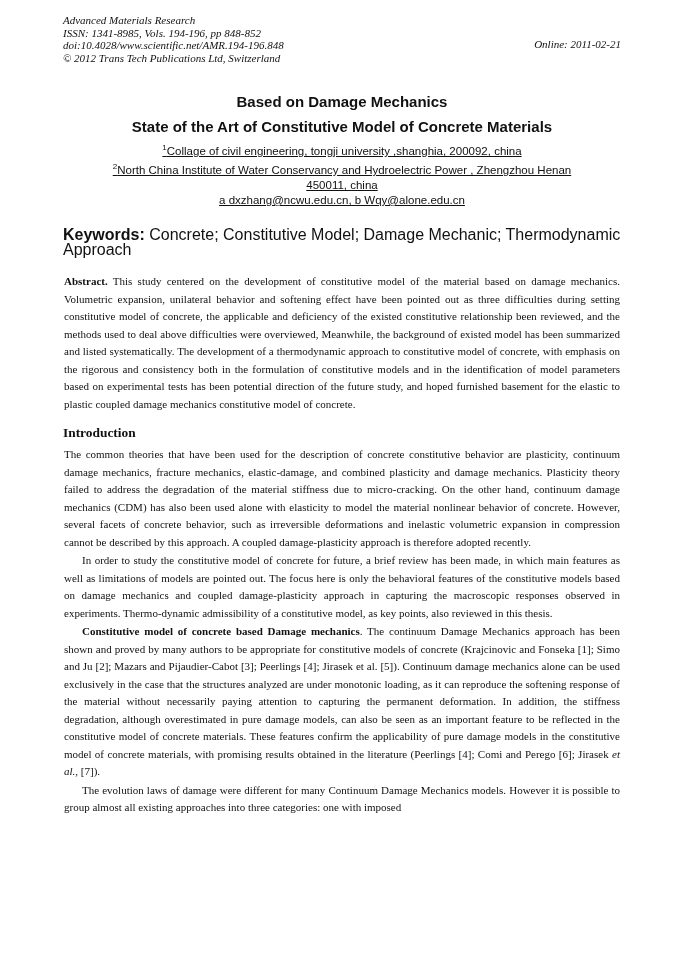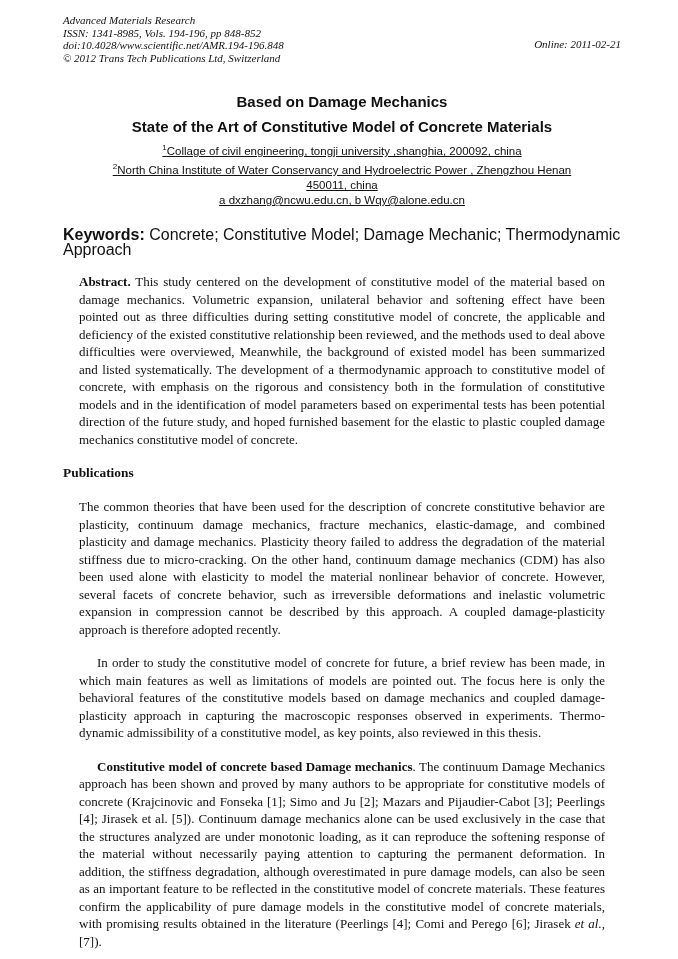--- a/index.html
+++ b/index.html
@@ -73,24 +73,24 @@
     font-family: "Liberation Sans", sans-serif;
     font-size: 16px;
     line-height: 15px;
     margin: 19px 0 0 0;
   }
   .keywords b { font-weight: bold; }
 
   
   .body-text {
     font-family: "Liberation Serif", serif;
-    font-size: 13px;
+    font-size: 11px;
     line-height: 17.5px;
     text-align: justify;
-    margin: 16px;
+    margin: 1px;
   }
   .abstract { margin-top: 16px; }
   .abstract b { font-weight: bold; }
   .section-heading {
     font-family: "Liberation Serif", serif;
     font-weight: bold;
     font-size: 13.4px;
     line-height: 18px;
     margin: 11px 0 4px 0;
   }
@@ -122,22 +122,23 @@
   <div class="affil affil-1"><sup>1</sup><span>Collage of civil engineering, tongji university ,shanghia, 200092, china</span></div>
 
   <div class="affil affil-2"><sup>2</sup><span>North China Institute of Water Conservancy and Hydroelectric Power , Zhengzhou Henan 450011, china</span></div>
 
   <div class="emails">a dxzhang@ncwu.edu.cn, b Wqy@alone.edu.cn</div>
 
   <p class="keywords"><b>Keywords:</b><span> Concrete; Constitutive Model; Damage Mechanic; Thermodynamic Approach</span></p>
 
   <p class="body-text abstract"><b>Abstract.</b><span> This study centered on the development of constitutive model of the material based on damage mechanics. Volumetric expansion, unilateral behavior and softening effect have been pointed out as three difficulties during setting constitutive model of concrete, the applicable and deficiency of the existed constitutive relationship been reviewed, and the methods used to deal above difficulties were overviewed, Meanwhile, the background of existed model has been summarized and listed systematically. The development of a thermodynamic approach to constitutive model of concrete, with emphasis on the rigorous and consistency both in the formulation of constitutive models and in the identification of model parameters based on experimental tests has been potential direction of the future study, and hoped furnished basement for the elastic to plastic coupled damage mechanics constitutive model of concrete.</span></p>
 
-  <h2 class="section-heading">Publications</h2>
+  <h2 class="section-heading">Introduction</h2>
 
   <p class="body-text">The common theories that have been used for the description of concrete constitutive behavior are plasticity, continuum damage mechanics, fracture mechanics, elastic-damage, and combined plasticity and damage mechanics. Plasticity theory failed to address the degradation of the material stiffness due to micro-cracking. On the other hand, continuum damage mechanics (CDM) has also been used alone with elasticity to model the material nonlinear behavior of concrete. However, several facets of concrete behavior, such as irreversible deformations and inelastic volumetric expansion in compression cannot be described by this approach. A coupled damage-plasticity approach is therefore adopted recently.</p>
 
   <p class="body-text indent">In order to study the constitutive model of concrete for future, a brief review has been made, in which main features as well as limitations of models are pointed out. The focus here is only the behavioral features of the constitutive models based on damage mechanics and coupled damage-plasticity approach in capturing the macroscopic responses observed in experiments. Thermo-dynamic admissibility of a constitutive model, as key points, also reviewed in this thesis.</p>
 
   <p class="body-text indent"><b>Constitutive model of concrete based Damage mechanics</b><span>. The continuum Damage Mechanics approach has been shown and proved by many authors to be appropriate for constitutive models of concrete (Krajcinovic and Fonseka [1]; Simo and Ju [2]; Mazars and Pijaudier-Cabot [3]; Peerlings [4]; Jirasek et al. [5]). Continuum damage mechanics alone can be used exclusively in the case that the structures analyzed are under monotonic loading, as it can reproduce the softening response of the material without necessarily paying attention to capturing the permanent deformation. In addition, the stiffness degradation, although overestimated in pure damage models, can also be seen as an important feature to be reflected in the constitutive model of concrete materials. These features confirm the applicability of pure damage models in the constitutive model of concrete materials, with promising results obtained in the literature (Peerlings [4]; Comi and Perego [6]; Jirasek </span><i>et al.</i><span>, [7]).</span></p>
 
+  <p class="body-text indent">The evolution laws of damage were different for many Continuum Damage Mechanics models. However it is possible to group almost all existing approaches into three categories: one with imposed</p>
 
 </div>
 
 </body></html>

